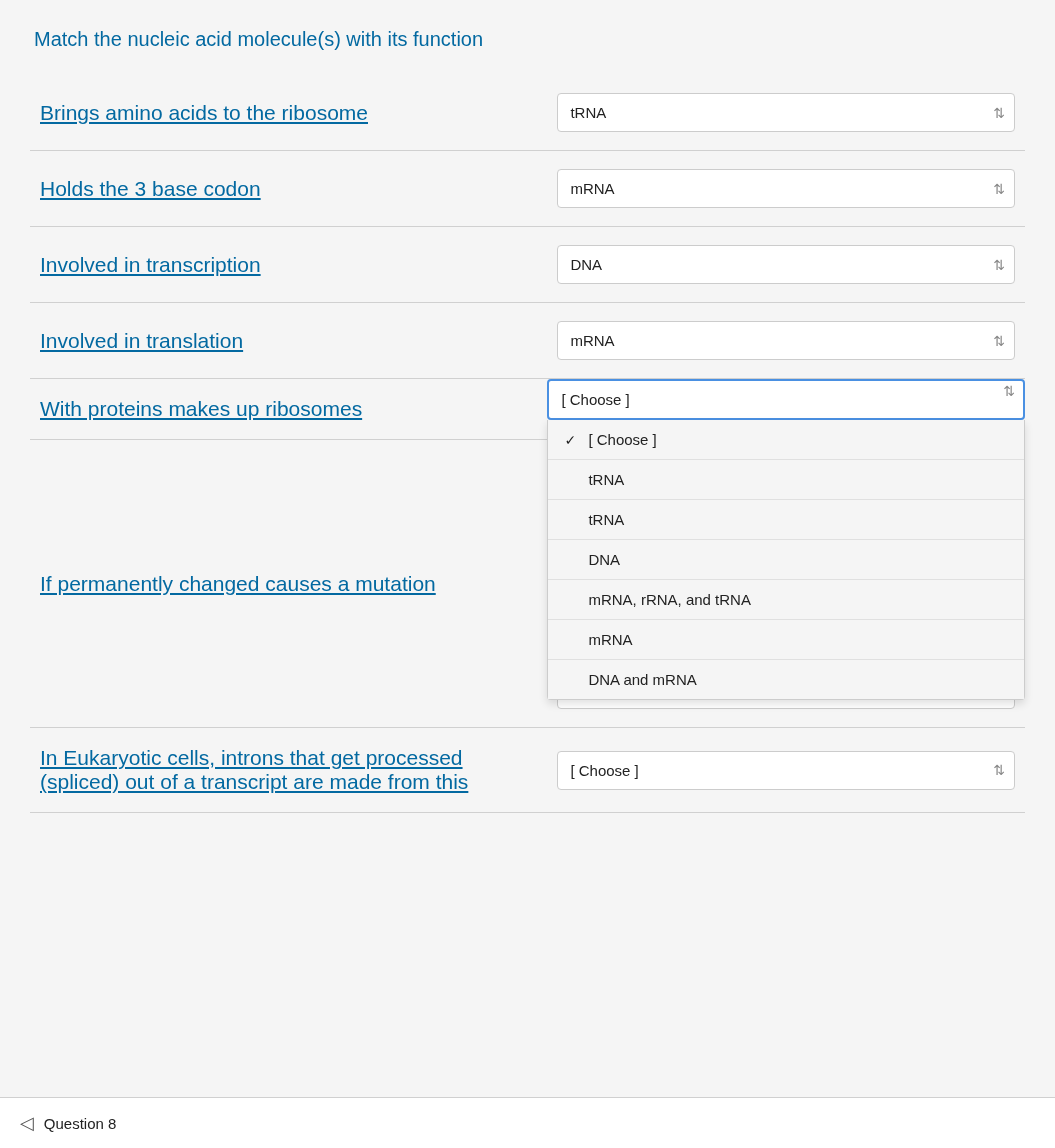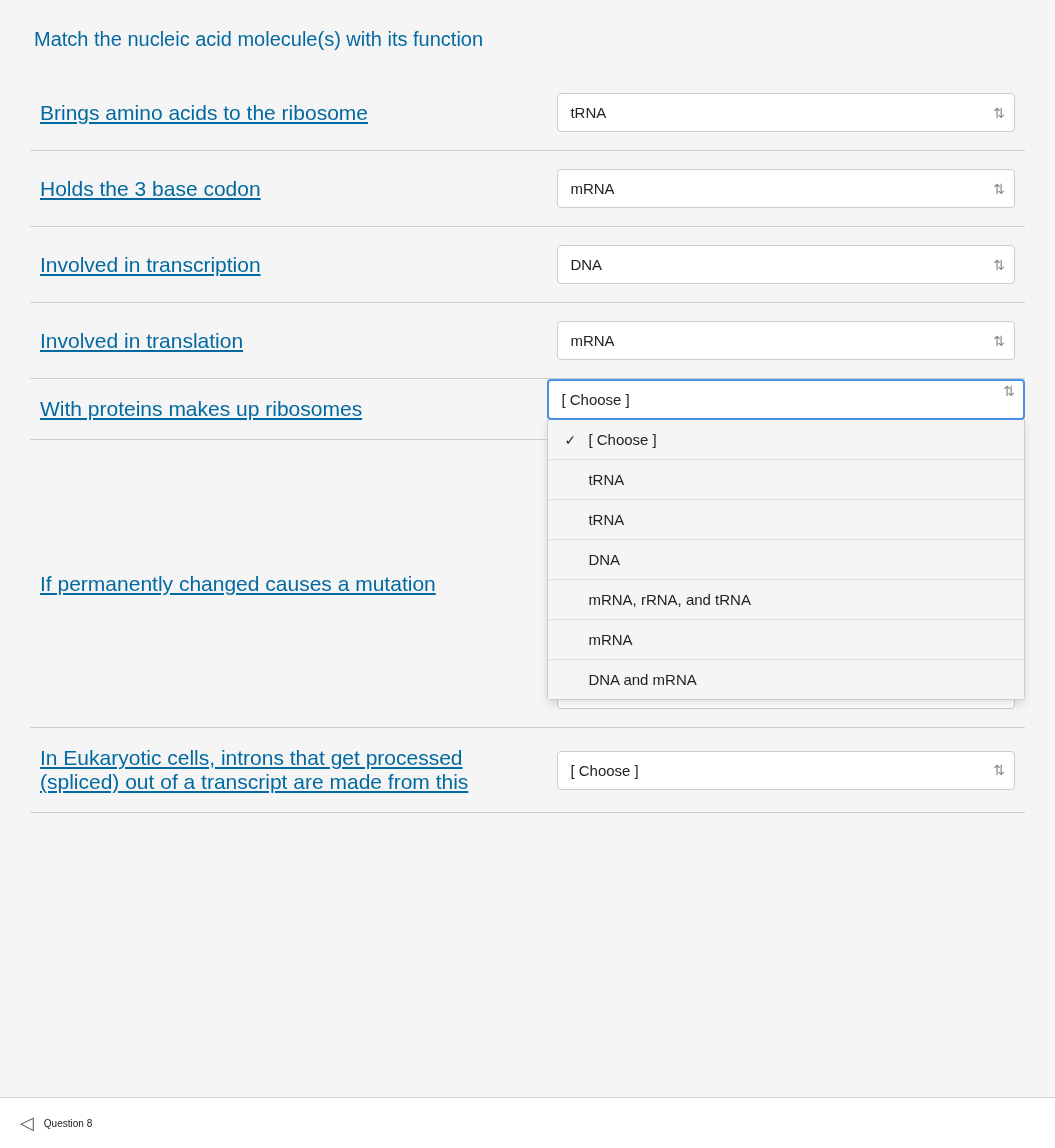--- a/index.html
+++ b/index.html
@@ -140,21 +140,21 @@
       padding: 14px 20px;
       display: flex;
       align-items: center;
       gap: 10px;
     }
     .question-nav-icon {
       font-size: 18px;
       color: #555;
     }
     .question-label {
-      font-size: 10px;
+      font-size: 15px;
       color: #222;
       font-weight: 500;
     }
   </style>
 </head>
 <body>
 
 <div class="page-container">
   <div class="page-title">Match the nucleic acid molecule(s) with its function</div>
 

